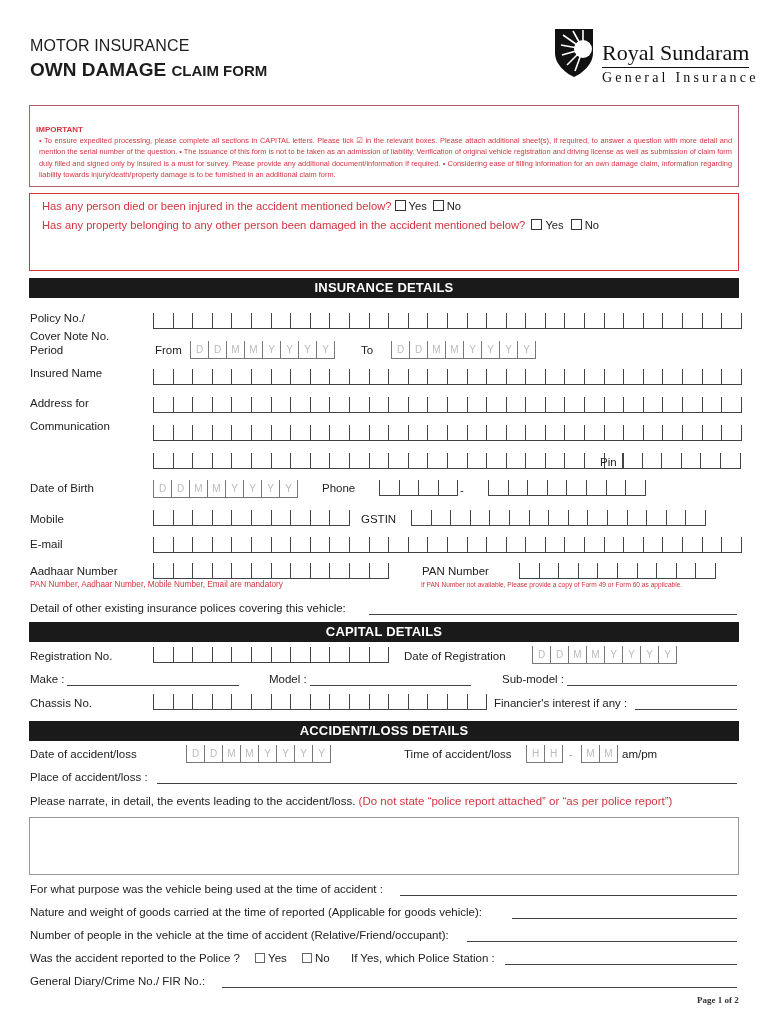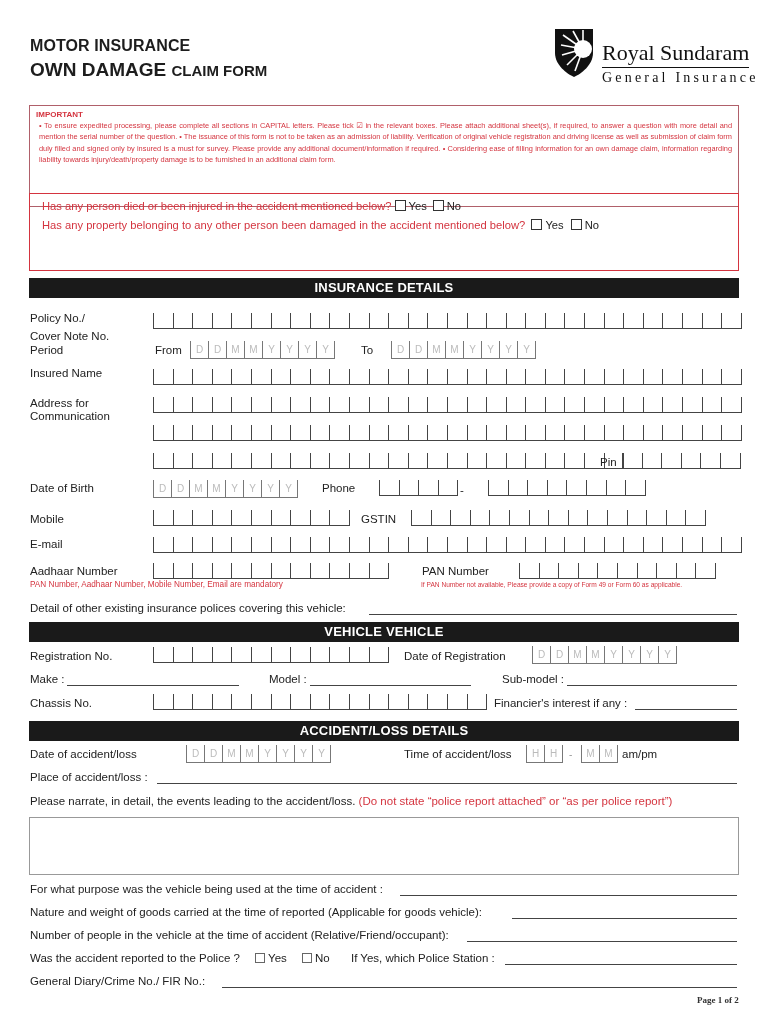--- a/index.html
+++ b/index.html
@@ -1,26 +1,26 @@
 <!DOCTYPE html>
 <html><head>
 <meta charset="utf-8">
 <style>
   * { box-sizing: border-box; margin: 0; padding: 0; }
   html, body { width: 768px; height: 1024px; background: #ffffff; overflow: hidden; }
   body { font-family: "Liberation Sans", sans-serif; color: #222; position: relative; }
   .abs { position: absolute; }
 
-  .title1 { left: 30px; top: 37px; font-size: 16px; font-weight: bold; color: #1d1d1d; letter-spacing: 0.1px; }
+  .title1 { left: 30px; top: 37px; font-size: 16px; font-weight: normal; color: #1d1d1d; letter-spacing: 0.1px; }
   .title2 { left: 30px; top: 59px; font-size: 19px; font-weight: bold; color: #1d1d1d; }
   .title2 .small { font-size: 15px; }
   .logo-name { left: 602px; top: 40px; font-family: "Liberation Serif", serif; font-size: 22px; color: #111; border-bottom: 1px solid #111; padding-bottom: 1px; }
   .logo-sub { left: 602px; top: 70px; font-family: "Liberation Serif", serif; font-size: 14px; letter-spacing: 3.2px; color: #111; }
 
-  .important { left: 29px; top: 105px; width: 710px; height: 102px; border: 1px solid #b0606a; padding: 3px 6px; color: #d4343f; font-size: 7.4px; line-height: 11.2px; }
+  .important { left: 29px; top: 105px; width: 710px; height: 82px; border: 1px solid #b0606a; padding: 18px 6px; color: #d4343f; font-size: 7.4px; line-height: 11.2px; }
   .important .head { font-weight: bold; font-size: 8px; }
   .important p { text-align: justify; padding-left: 3px; }
 
   .questions { left: 29px; top: 193px; width: 710px; height: 78px; border: 1px solid #d4343f; padding: 3px 12px; color: #d4343f; font-size: 11.2px; line-height: 19px; }
   .chk { display: inline-block; width: 11px; height: 11px; border: 1px solid #333; vertical-align: -1px; margin: 0 3px 0 3px; background:#fff; }
   .questions .opt { color: #222; }
 
   .section-bar { left: 29px; width: 710px; height: 20px; background: #1a1a1a; color: #fff; font-weight: bold; font-size: 13px; text-align: center; line-height: 20px; letter-spacing: 0.2px; }
 
   .lbl { font-size: 11.5px; color: #222; white-space: nowrap; }
@@ -169,21 +169,21 @@
     <span></span>
     <span></span>
     <span></span>
     <span></span>
     <span></span>
     <span></span>
   </div>
 
 <div class="abs lbl" style="left:30px;top:397px">
     <div>Address for</div>
-    <div style="margin-top:1px">Communication</div>
+    <div style="margin-top:11px">Communication</div>
   </div>
 <div class="abs boxes" style="left:153px;top:397px">
     <span></span>
     <span></span>
     <span></span>
     <span></span>
     <span></span>
     <span></span>
     <span></span>
     <span></span>
@@ -401,21 +401,21 @@
     <span></span>
     <span></span>
     <span></span>
   </div>
 <div class="abs red-note" style="left:30px;top:580px">PAN Number, Aadhaar Number, Mobile Number, Email are mandatory</div>
 <div class="abs red-note-sm" style="left:421px;top:581px">If PAN Number not available, Please provide a copy of Form 49 or Form 60 as applicable.</div>
 
 <div class="abs lbl" style="left:30px;top:602px">Detail of other existing insurance polices covering this vehicle:</div>
 <div class="abs line-field" style="left:369px;top:603px;width:368px"></div>
 
-<div class="abs section-bar" style="top:622px">VEHICLE VEHICLE</div>
+<div class="abs section-bar" style="top:622px">CAPITAL DETAILS</div>
 
 <div class="abs lbl" style="left:30px;top:650px">Registration No.</div>
 <div class="abs boxes" style="left:153px;top:647px">
     <span></span>
     <span></span>
     <span></span>
     <span></span>
     <span></span>
     <span></span>
     <span></span>

